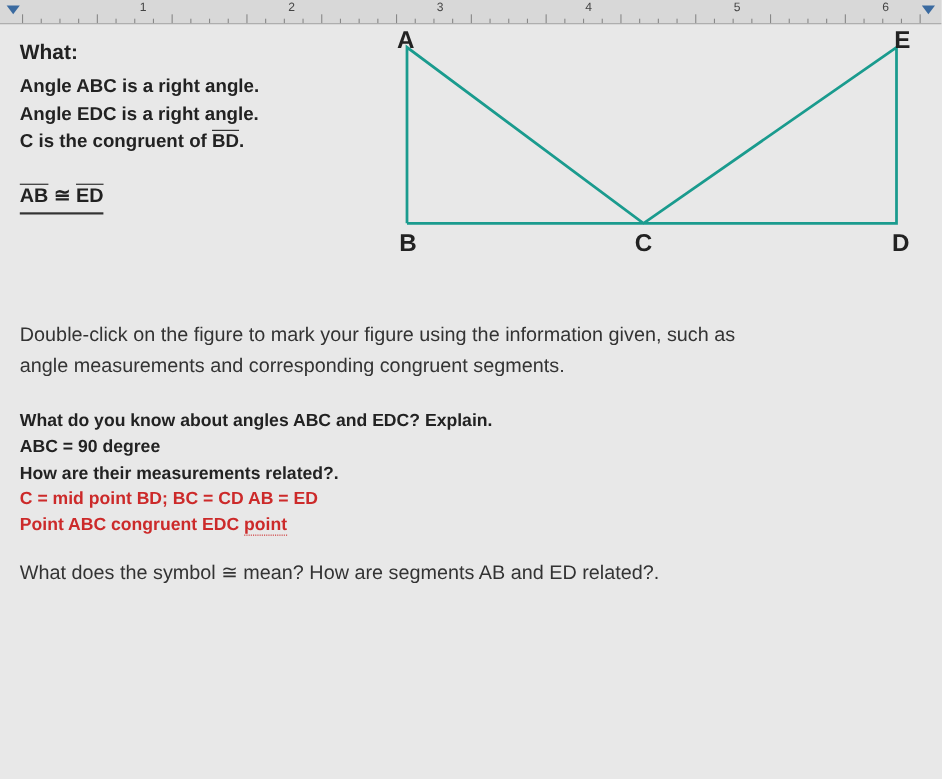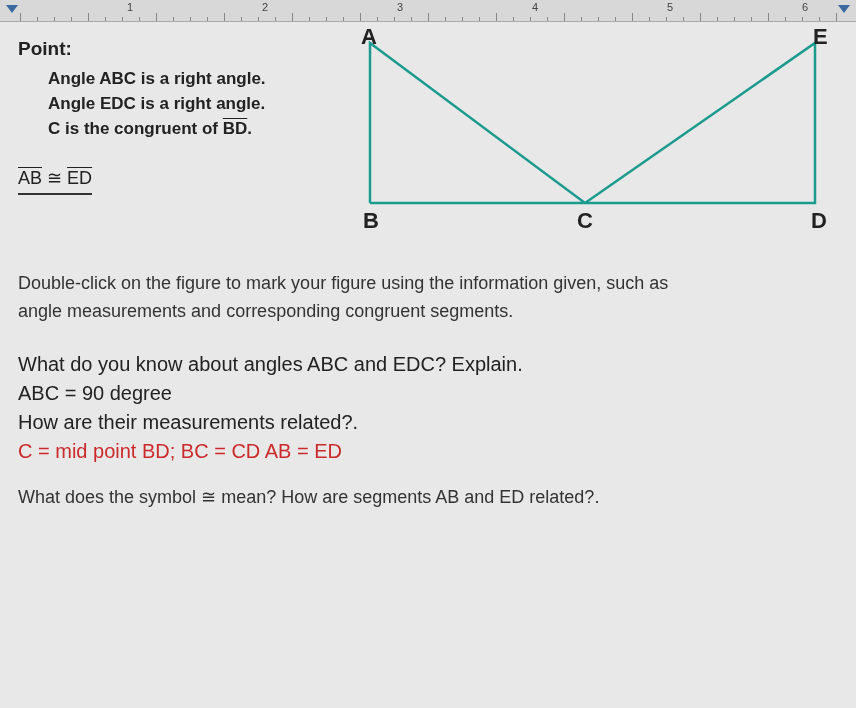--- a/index.html
+++ b/index.html
@@ -37,41 +37,41 @@
   .indent-marker.left { left: 6px; }
   .indent-marker.right { left: 838px; }
   .content {
     padding: 14px 18px 0 18px;
     font-size: 17px;
     color: #222;
     line-height: 1.35;
   }
   .given-block { width: 320px; }
   .given-title { font-weight: bold; font-size: 19px; margin-bottom: 6px; }
-  .given-line { font-weight: bold; font-size: 17px; margin-bottom: 2px; margin-left: 30px; }
+  .given-line { font-weight: bold; font-size: 17px; margin-bottom: 2px; }
   .overline { text-decoration: overline; }
-  .congr { margin-top: 24px; font-weight: normal; font-size: 18px; border-bottom:2px solid #333; display:inline-block; padding-bottom:2px;}
+  .congr { margin-top: 24px; font-weight: bold; font-size: 18px; border-bottom:2px solid #333; display:inline-block; padding-bottom:2px;}
   .figure {
     position: absolute;
     left: 355px;
     top: 28px;
     width: 480px;
     height: 210px;
   }
   .fig-label {
     position: absolute;
     font-size: 22px;
     font-weight: bold;
     color: #222;
   }
   .section { margin-top: 70px; }
   .para { margin-bottom: 4px; font-size: 18px; color: #333; }
   .q-block { margin-top: 28px; }
   .ans-red { color: #cc2a2a; }
-  .ans-line { font-size:20px; margin-bottom:2px;}
+  .ans-line { font-size:16px; margin-bottom:2px;font-weight:bold;}
   .wavy { text-decoration: underline wavy #cc2a2a; text-decoration-thickness:1px;}
   .dotted { border-bottom: 1.5px dotted #cc2a2a; }
 </style>
 </head>
 <body>
 
 <div class="ruler">
   <div class="indent-marker down left"></div>
   <div class="indent-marker down right"></div>
 <span class="ruler-num" style="left: 130px;">1</span>
@@ -127,21 +127,21 @@
     <div class="ruler-tick big" style="left: 768px;"></div>
     <div class="ruler-tick small" style="left: 785px;"></div>
     <div class="ruler-tick small" style="left: 802px;"></div>
     <div class="ruler-tick small" style="left: 819px;"></div>
     <div class="ruler-tick big" style="left: 836px;"></div>
   </div>
 
 <div class="content">
 
   <div class="given-block">
-    <div class="given-title">Point:</div>
+    <div class="given-title">What:</div>
     <div class="given-line">Angle ABC is a right angle.</div>
     <div class="given-line">Angle EDC is a right angle.</div>
     <div class="given-line">
       <span>C is the congruent of </span><span class="overline">BD</span><span>.</span>
     </div>
     <div class="congr">
       <span class="overline">AB</span><span> ≅ </span><span class="overline">ED</span>
     </div>
   </div>
 
@@ -149,30 +149,33 @@
     <svg width="480" height="200">
       <polyline points="15,175 15,15 230,175 460,15 460,175 15,175" fill="none" stroke="#1a9b8e" stroke-width="2.5"></polyline>
     </svg>
     <div class="fig-label" style="left:6px; top:-6px;">A</div>
     <div class="fig-label" style="left:458px; top:-6px;">E</div>
     <div class="fig-label" style="left:8px; top:178px;">B</div>
     <div class="fig-label" style="left:222px; top:178px;">C</div>
     <div class="fig-label" style="left:456px; top:178px;">D</div>
   </div>
 
-  <div class="section" style="margin-top:76px;">
+  <div class="section" style="margin-top:97px;">
     <div class="para">Double-click on the figure to mark your figure using the information given, such as</div>
     <div class="para">angle measurements and corresponding congruent segments.</div>
   </div>
 
   <div class="q-block">
     <div class="ans-line">What do you know about angles ABC and EDC? Explain.</div>
     <div class="ans-line">ABC = 90 degree</div>
     <div class="ans-line">How are their measurements related?.</div>
     <div class="ans-line ans-red">C = mid point BD; BC = CD AB = ED</div>
+    <div class="ans-line ans-red">
+      <span>Point ABC congruent EDC </span><span class="dotted">point</span>
+    </div>
   </div>
 
 
   <div class="q-block" style="margin-top:20px;">
     <div class="para">What does the symbol ≅ mean?  How are segments AB and ED related?.</div>
   </div>
 
 </div>
 
 </body></html>

